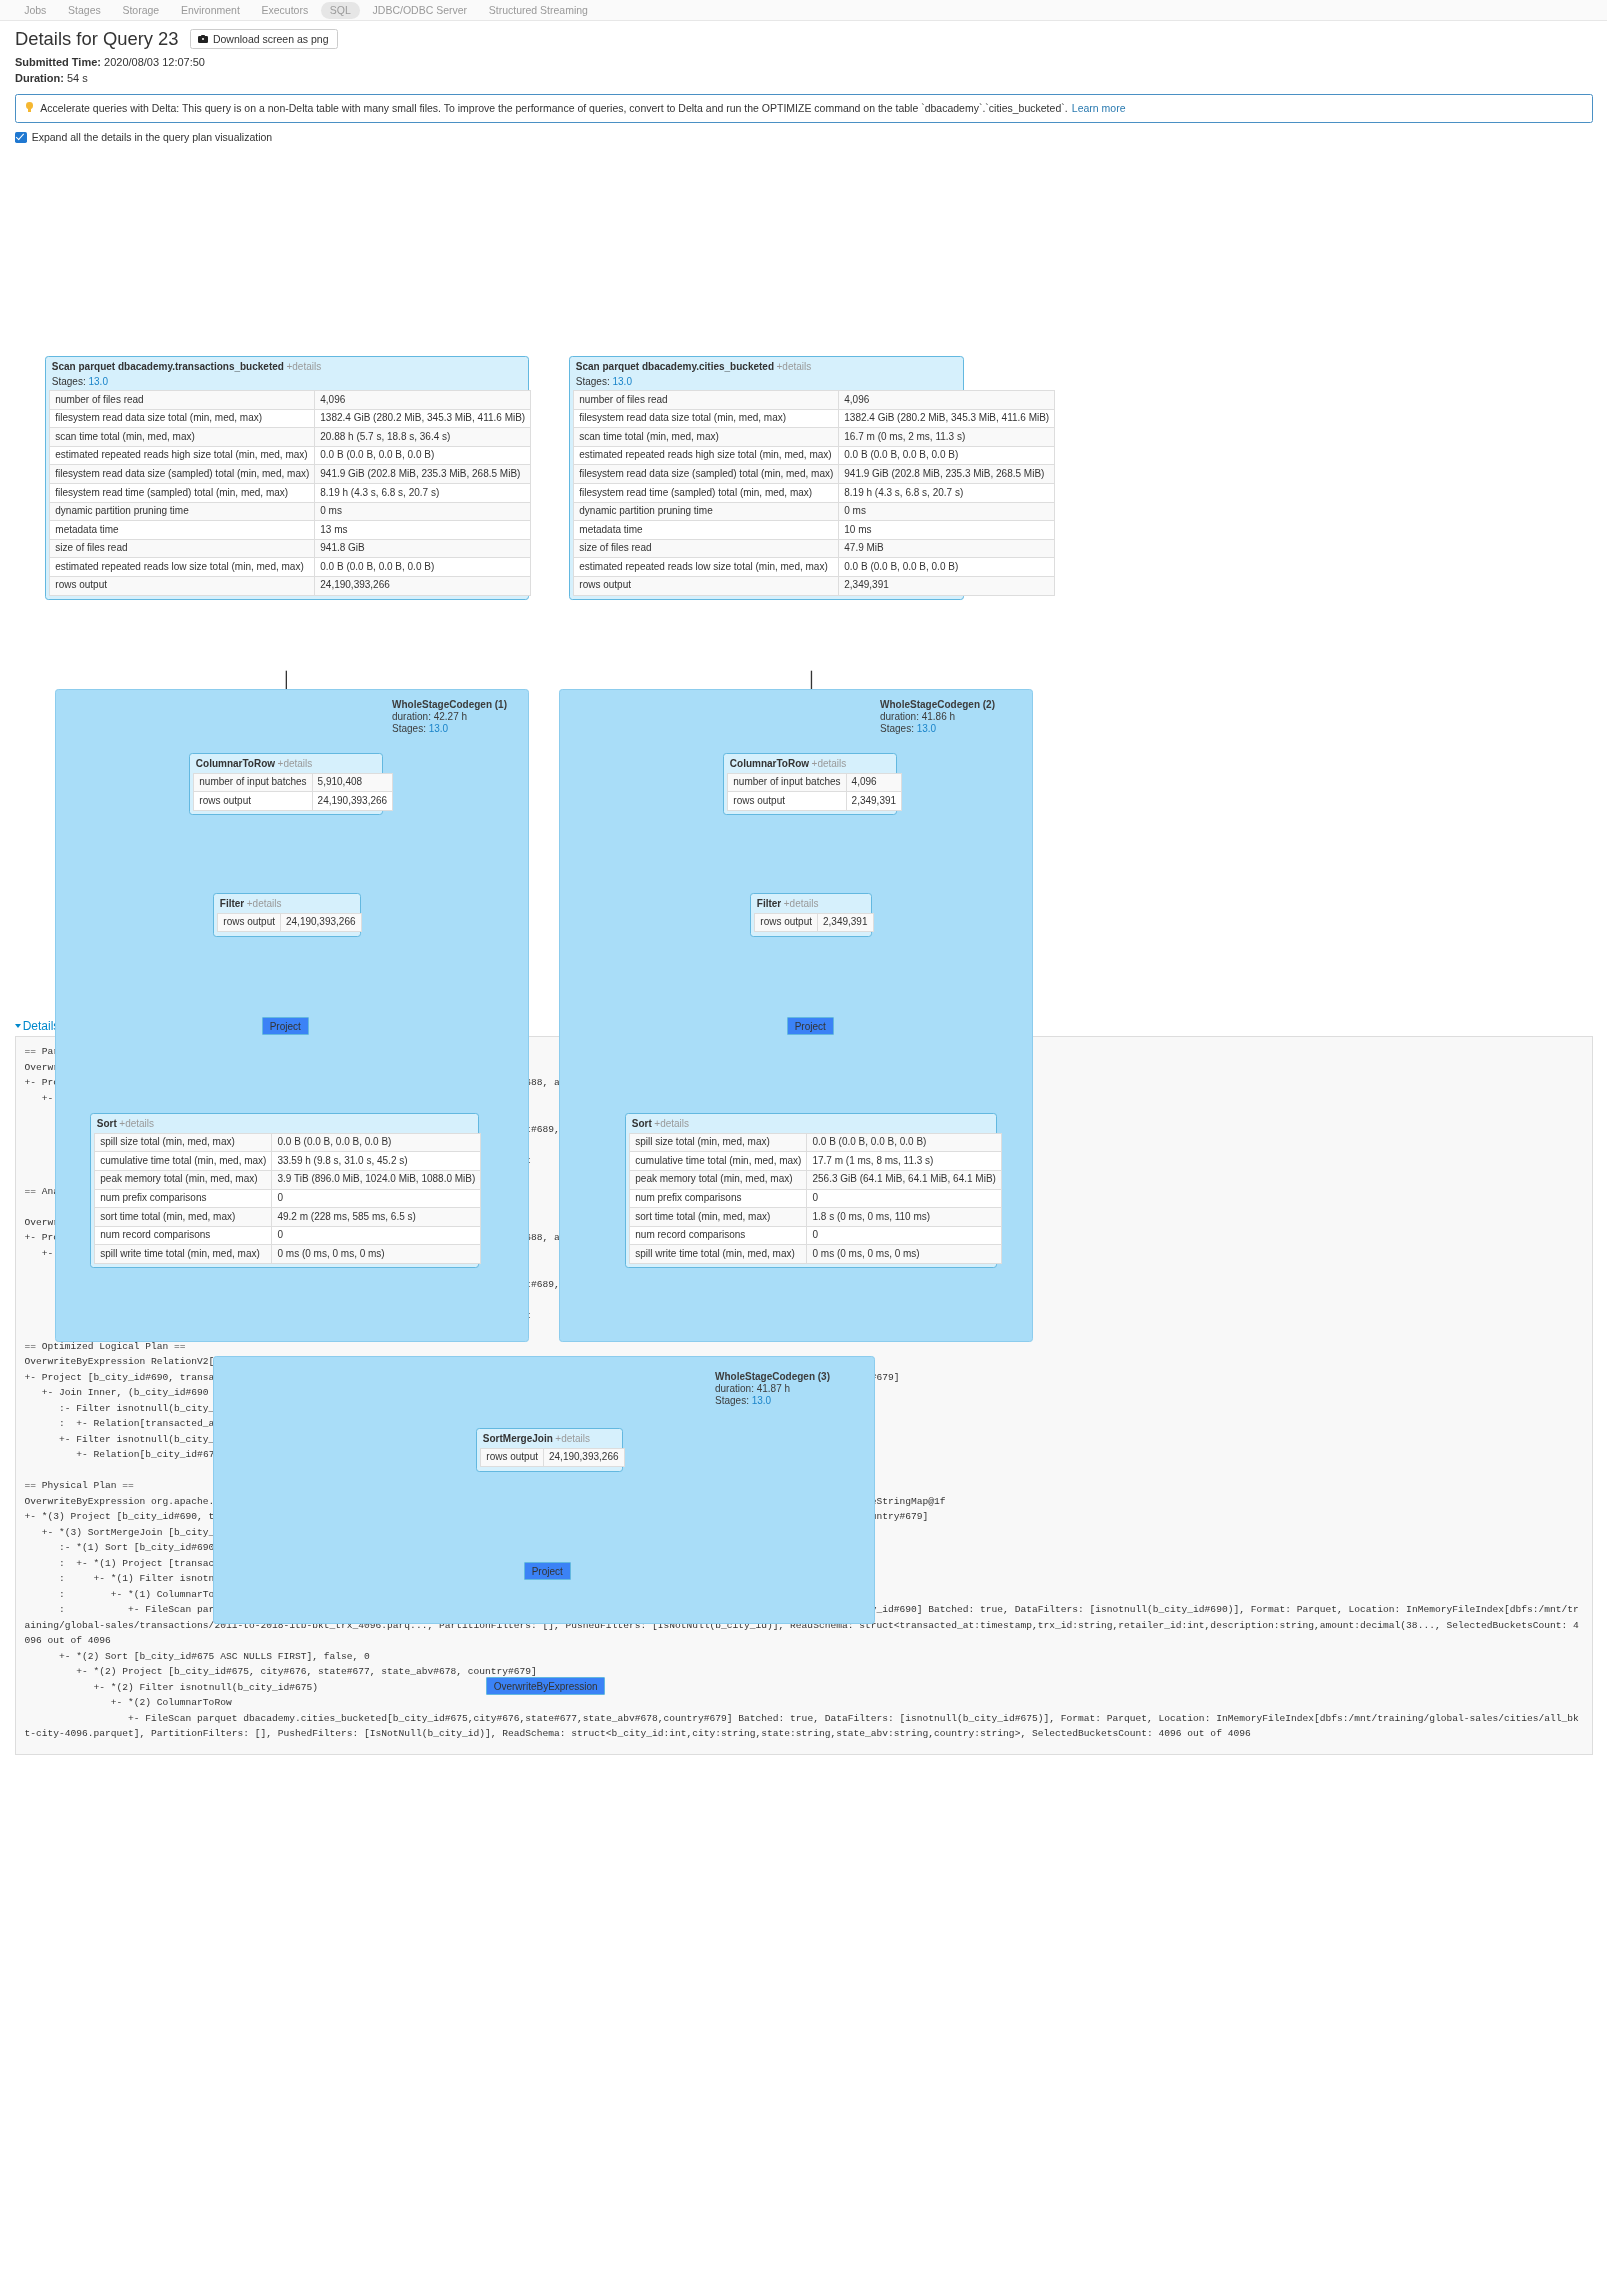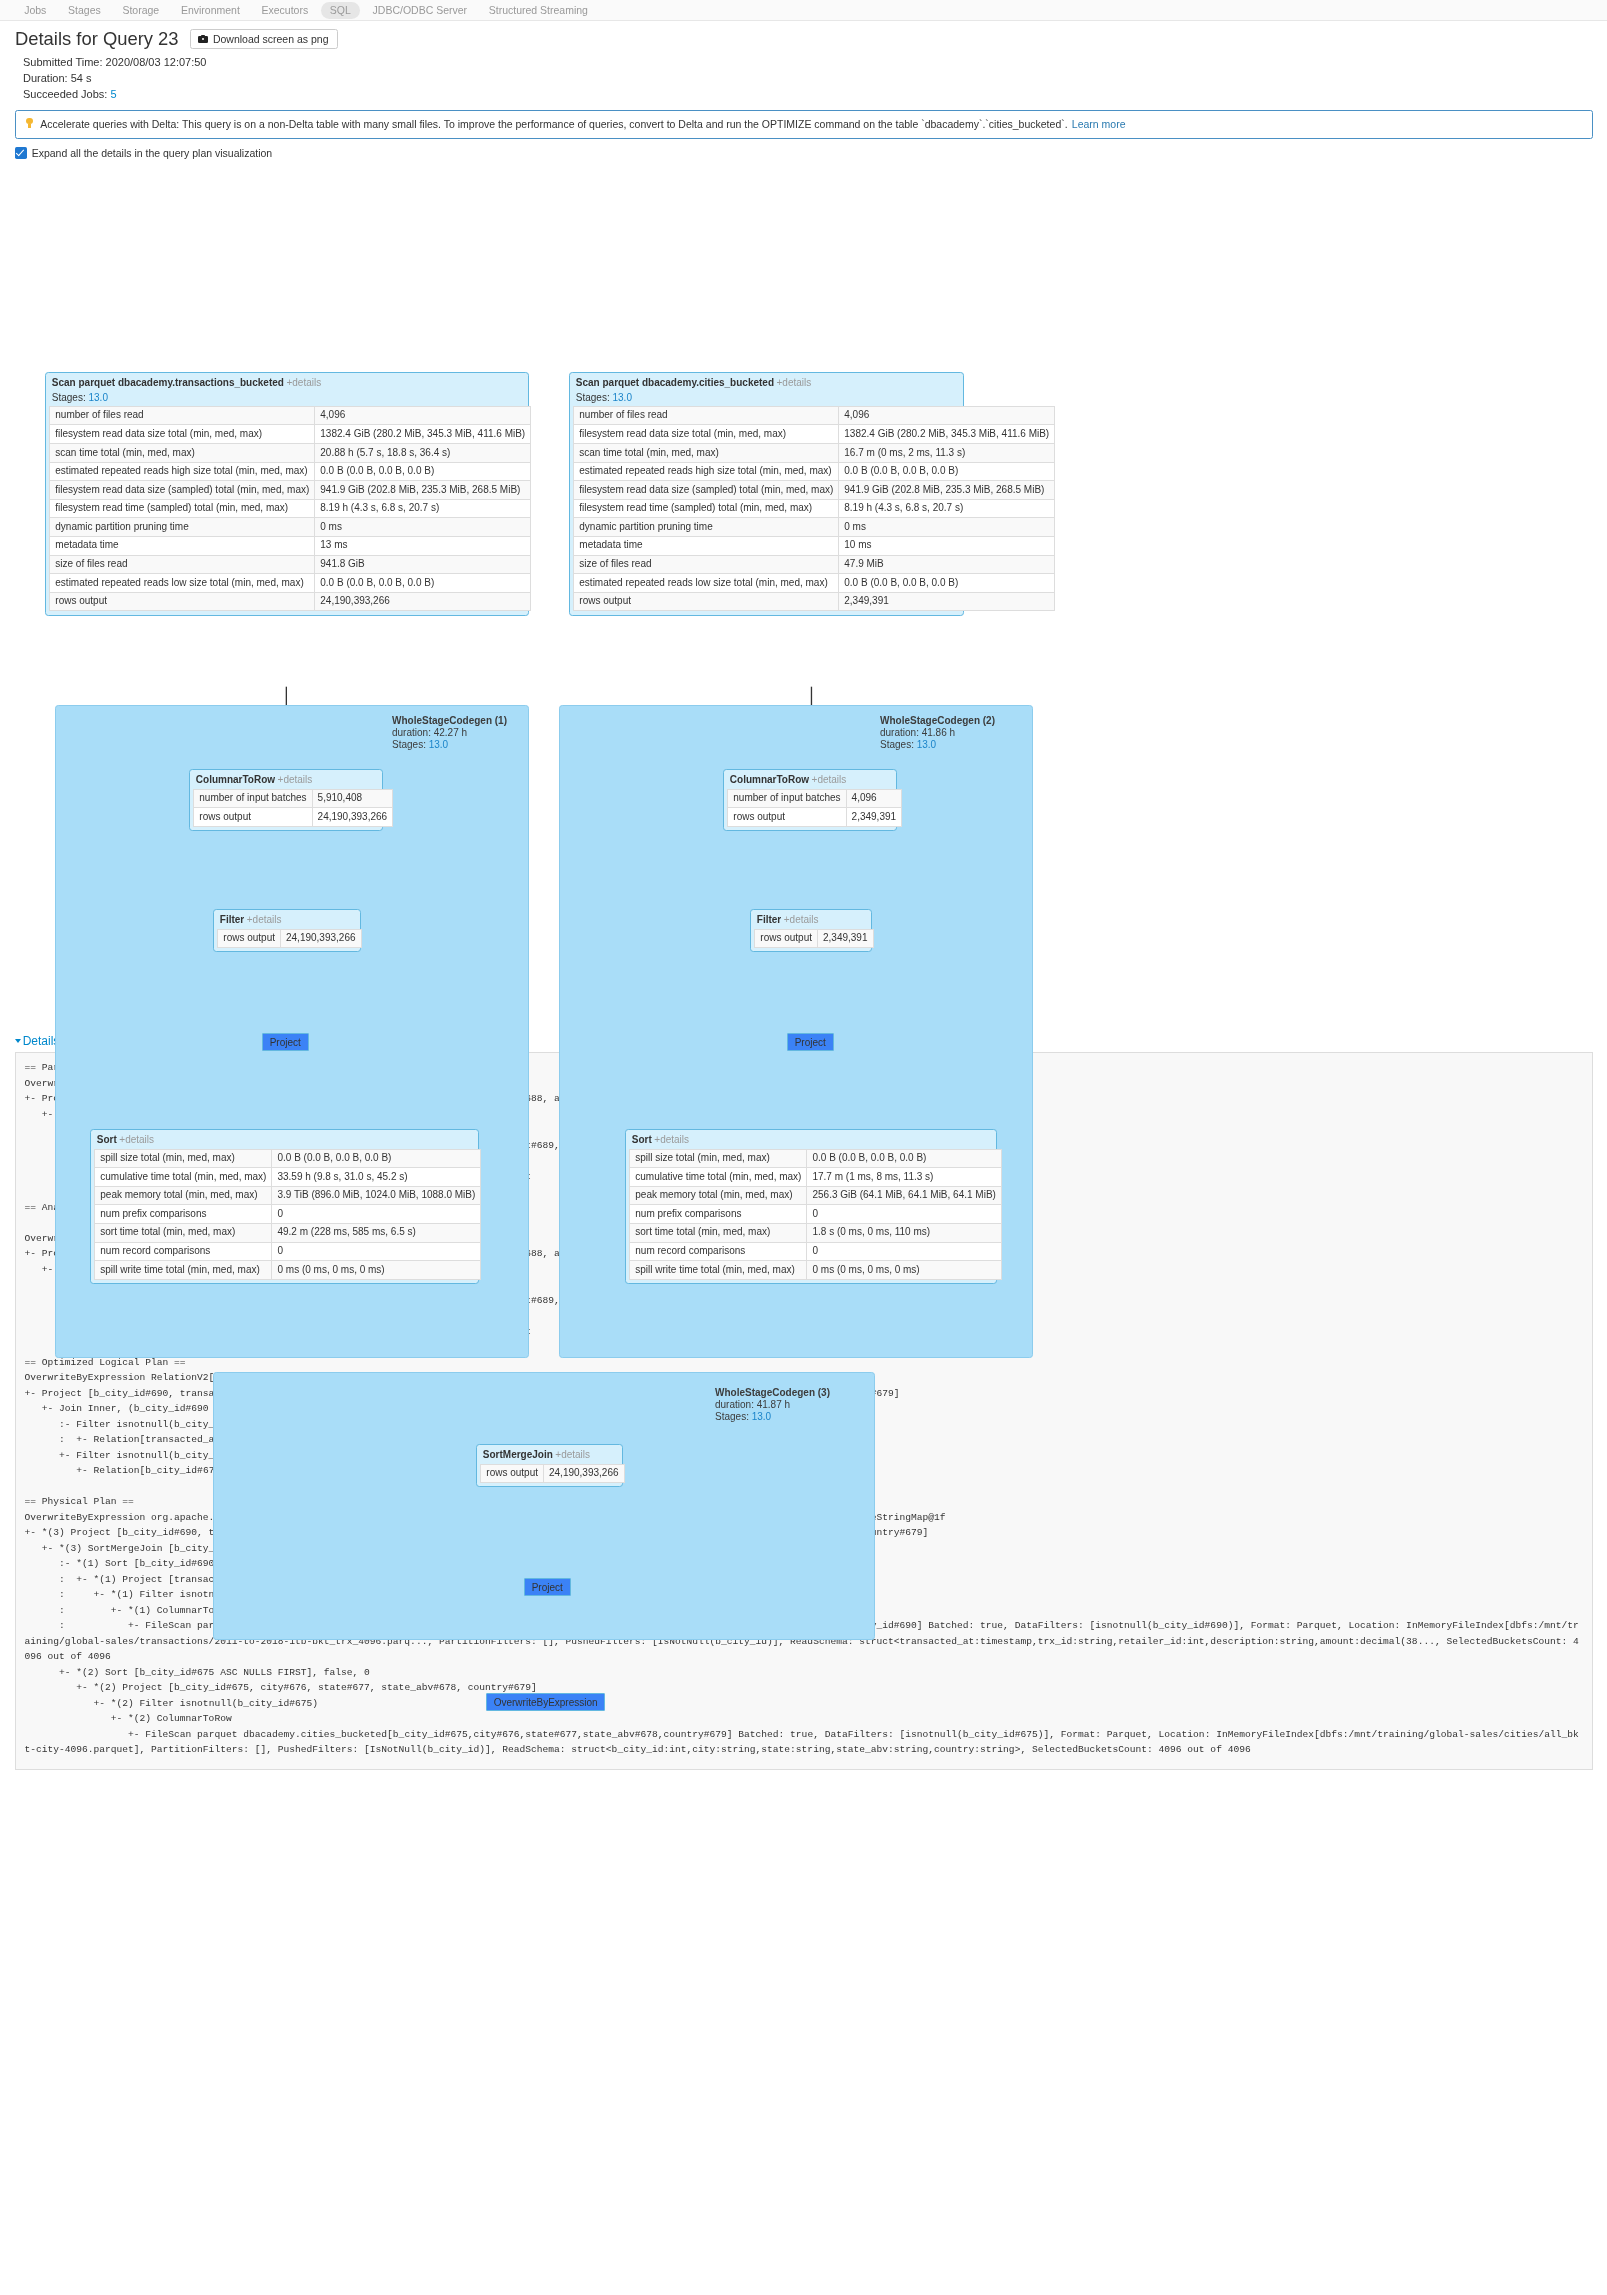--- a/index.html
+++ b/index.html
@@ -62,21 +62,21 @@
     background:#222; border-radius:1.3px;
   }
   .cam-ico::after {
     content:""; position:absolute; left:3.3px; top:0; width:3.3px; height:2.5px;
     background:#222; border-radius:0.8px 0.8px 0 0;
   }
   .cam-dot { position:absolute; left:3.8px; top:3.3px; width:2.5px; height:2.5px; background:#fff; border-radius:50%; z-index:2;}
 
   .meta { margin-top: 5.9px; line-height: 15px; font-size: 11px; }
   .meta div { margin-bottom: 0.8px; }
-  .meta b { font-weight: normal; color:#333;margin-left:8px; }
+  .meta b { font-weight: bold; color:#333; }
   .meta .link { color: #0088cc; }
 
   
   .banner {
     margin-top: 8.4px;
     border: 0.8px solid #4a90c4;
     border-radius: 2.5px;
     background: #ffffff;
     padding: 6.7px 8.4px;
     display: flex;
@@ -248,24 +248,20 @@
   </div>
 
   <div class="meta">
     <div>
       <b>Submitted Time:</b>
       <span>2020/08/03 12:07:50</span>
     </div>
     <div>
       <b>Duration:</b>
       <span>54 s</span>
-    </div>
-    <div>
-      <b>Succeeded Jobs:</b>
-      <span class="link">5</span>
     </div>
   </div>
 
   
   <div class="banner">
     <span class="bulb"></span>
     <span><b>Accelerate queries with Delta</b><span>: This query is on a non-Delta table with many small files. To improve the performance of queries, convert to Delta and run the OPTIMIZE command on the table `dbacademy`.`cities_bucketed`.</span><a class="more">Learn more</a></span>
   </div>
 
   

